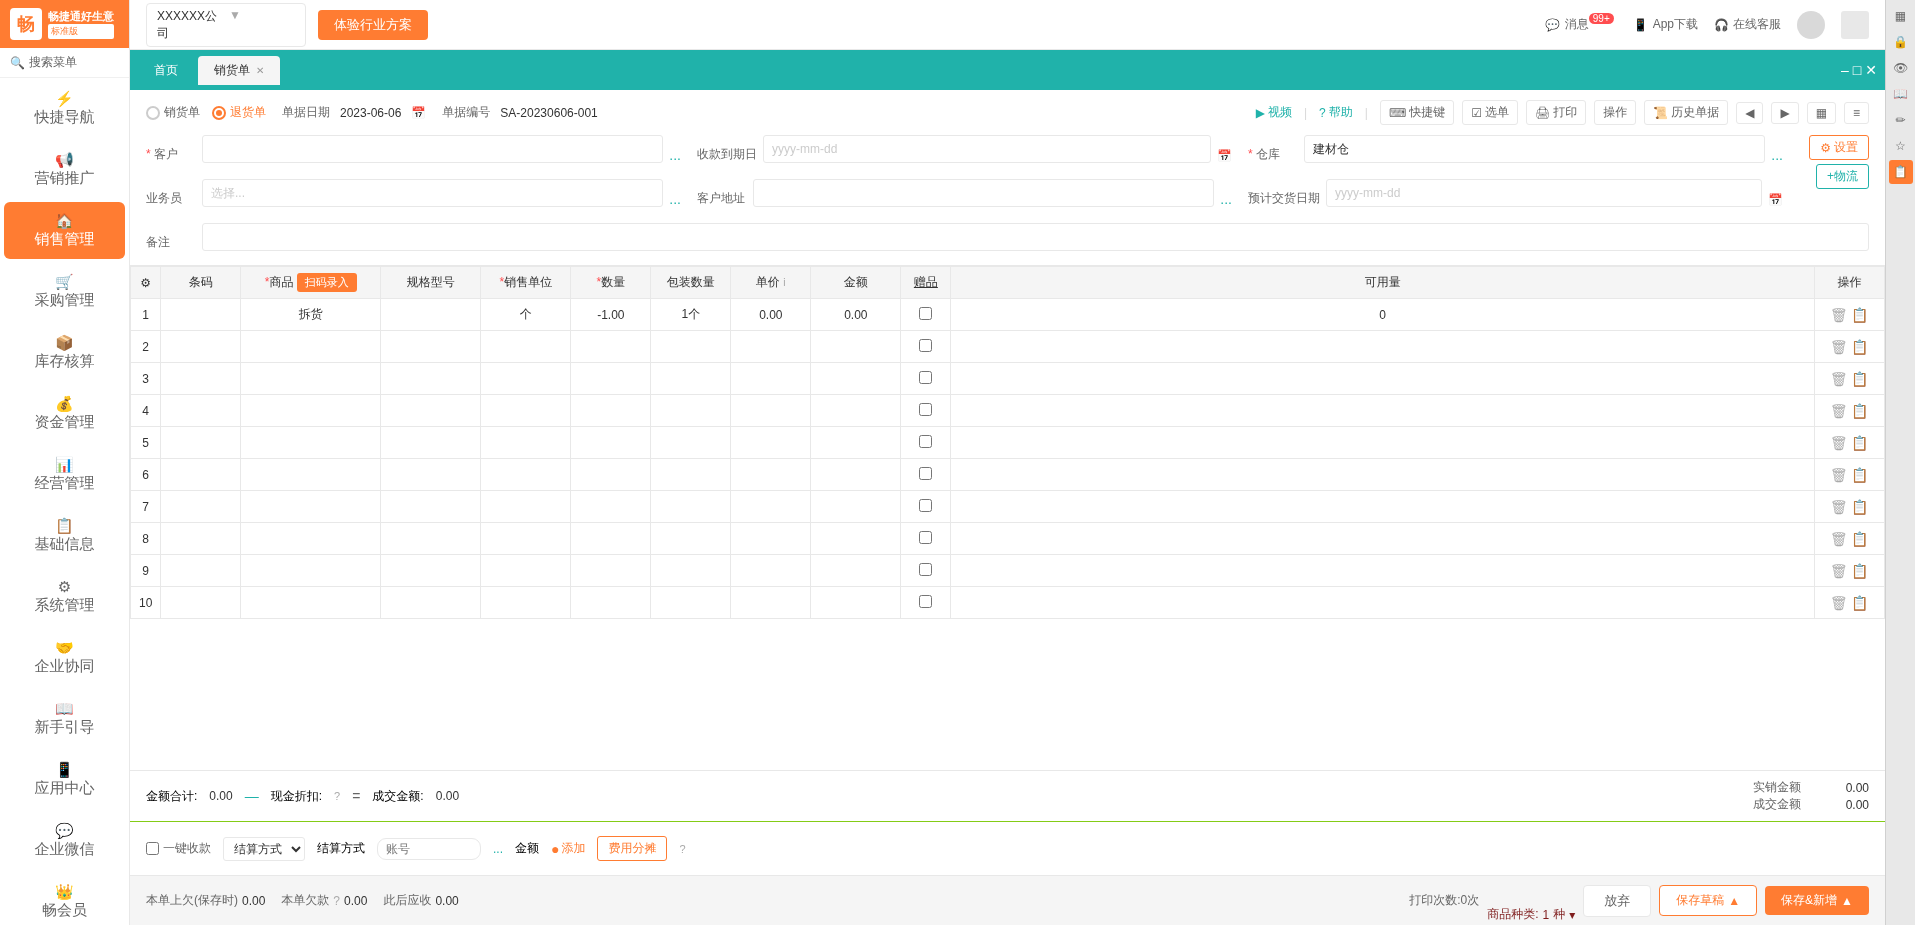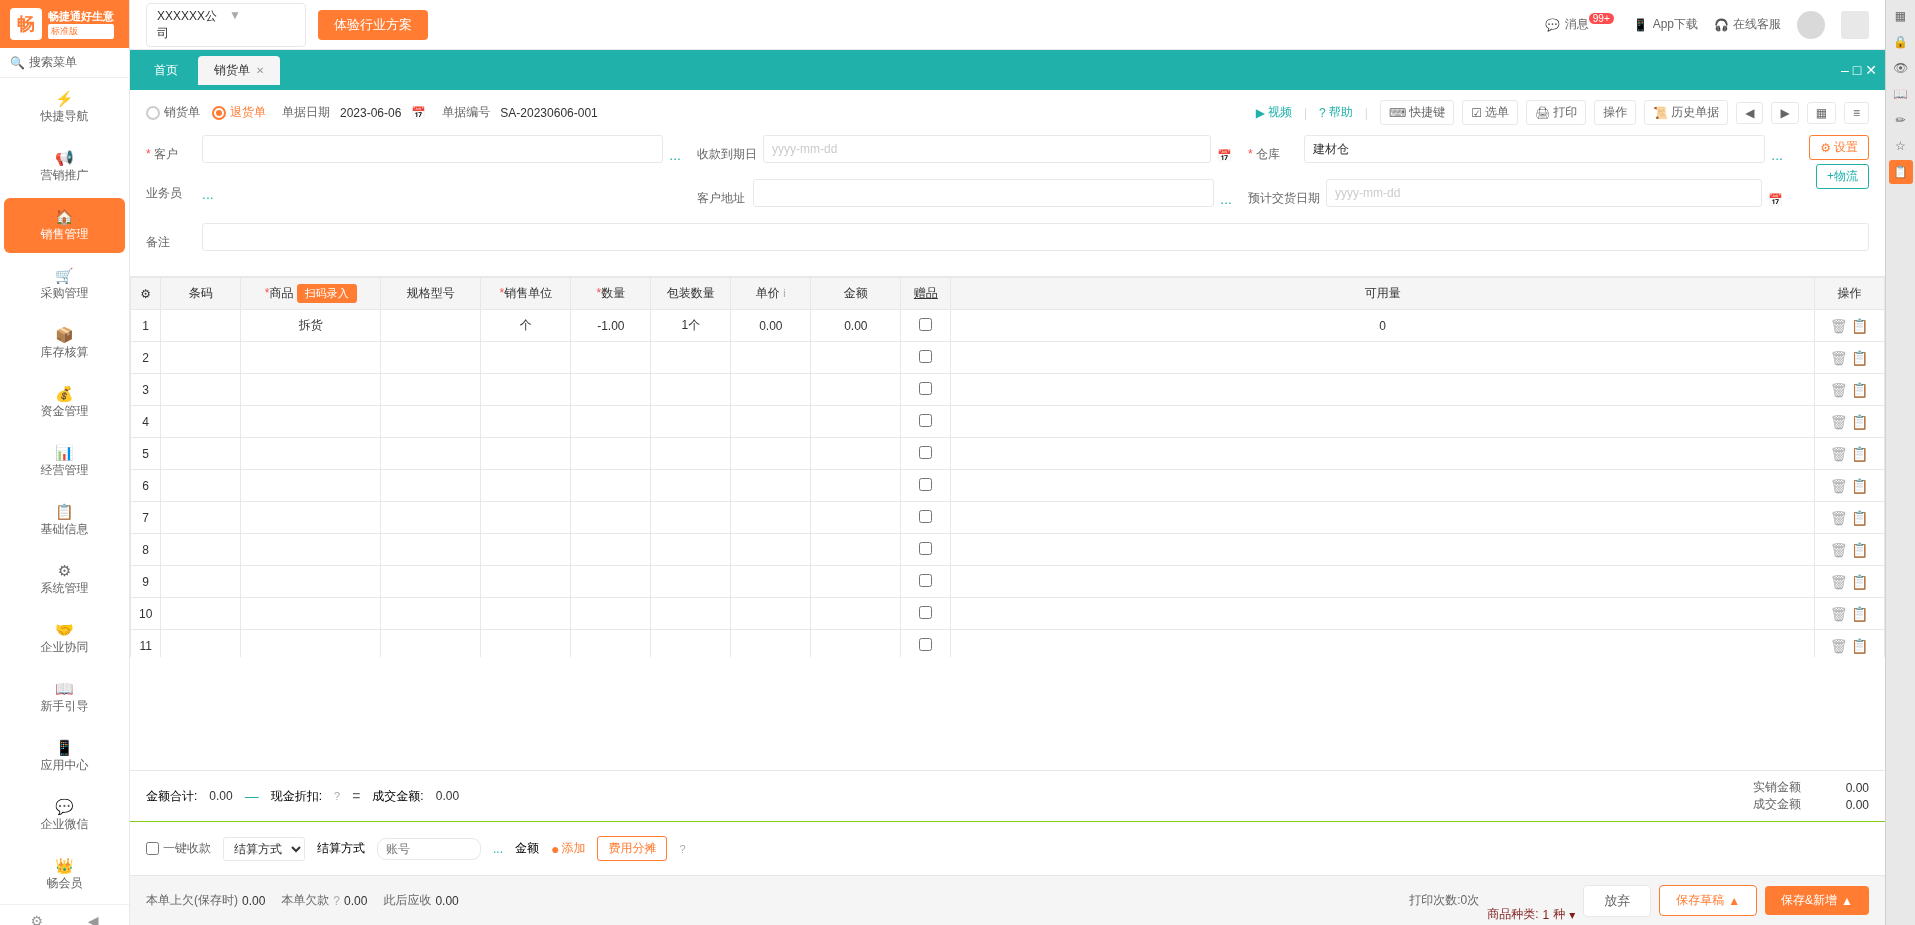--- a/index.html
+++ b/index.html
@@ -7,21 +7,21 @@
 
     
     .sidebar { width: 130px; background: #fff; display: flex; flex-direction: column; border-right: 1px solid #e8e8e8; flex-shrink: 0; height: 925px; }
     .sidebar-logo { background: #ff7c32; padding: 8px 10px; display: flex; align-items: center; gap: 6px; height: 50px; }
     .sidebar-logo-text { color: #fff; font-size: 11px; font-weight: bold; line-height: 1.3; }
     .sidebar-logo-badge { background: #fff; color: #ff7c32; font-size: 9px; padding: 1px 3px; border-radius: 2px; }
     .sidebar-search { display: flex; align-items: center; padding: 6px 10px; gap: 4px; border-bottom: 1px solid #f0f0f0; cursor: pointer; }
     .sidebar-search span { color: #666; font-size: 12px; }
     .sidebar-item { display: flex; flex-direction: column; align-items: center; padding: 10px 5px; cursor: pointer; color: #666; border-radius: 4px; margin: 2px 4px; }
     .sidebar-item.active { background: #ff7c32; color: #fff; border-radius: 6px; }
-    .sidebar-item .label { font-size: 12px; text-align: right; }
+    .sidebar-item .label { font-size: 15px; text-align: right; }
     .sidebar-bottom { margin-top: auto; border-top: 1px solid #f0f0f0; display: flex; justify-content: space-around; padding: 8px; }
     .sidebar-bottom-btn { cursor: pointer; color: #999; font-size: 14px; }
 
     
     .main { flex: 1; display: flex; flex-direction: column; height: 925px; overflow: hidden; }
 
     
     .topbar { height: 50px; background: #fff; display: flex; align-items: center; padding: 0 16px; border-bottom: 1px solid #e8e8e8; gap: 12px; }
     .company-select { display: flex; gap: 6px; border: 1px solid #e8e8e8; border-radius: 4px; padding: 4px 10px; cursor: pointer; min-width: 160px; }
     .company-select span { flex: 1; color: #333; }
@@ -327,20 +327,21 @@
             <div class="form-field">
               <label><span class="required">*</span> <span>仓库</span></label>
               <input type="text" value="建材仓" style="color: rgb(51, 51, 51);">
 
               <span class="ellipsis-btn">...</span>
             </div>
           </div>
           <div class="form-row">
             <div class="form-field">
               <label>业务员</label>
+              <input type="text" placeholder="选择..." style="">
               <span class="ellipsis-btn">...</span>
             </div>
             <div class="form-field">
               <label>客户地址</label>
               <input type="text" style="">
               <span class="ellipsis-btn">...</span>
             </div>
             <div class="form-field">
               <label>预计交货日期</label>
               <input type="text" placeholder="yyyy-mm-dd" style="">
@@ -350,21 +351,21 @@
         </div>
         <div class="side-btns">
           <button class="side-btn-set">
             <span>⚙</span>
             <span>设置</span>
           </button>
           <button class="side-btn-flow">+物流</button>
         </div>
       </div>
 
-      <div class="form-row" style="margin-bottom:15px;">
+      <div class="form-row" style="margin-bottom:4px;">
         <div class="form-field">
           <label>备注</label>
           <input type="text" style="flex: 1 1 0%;">
         </div>
       </div>
     </div>
 
     <div class="table-area">
       <div class="table-scroll">
         <table class="data-table">
@@ -575,39 +576,20 @@
                 <td></td>
                 <td><input type="checkbox" style=""></td>
                 <td></td>
                 <td>
                   <div class="action-icons">
                     <button class="action-icon-btn">🗑</button>
                     <button class="action-icon-btn">📋</button>
                   </div>
                 </td>
               </tr>
-            <tr>
-                <td class="col-num">11</td>
-                <td></td>
-                <td></td>
-                <td></td>
-                <td></td>
-                <td></td>
-                <td></td>
-                <td></td>
-                <td></td>
-                <td><input type="checkbox" style=""></td>
-                <td></td>
-                <td>
-                  <div class="action-icons">
-                    <button class="action-icon-btn">🗑</button>
-                    <button class="action-icon-btn">📋</button>
-                  </div>
-                </td>
-              </tr>
 
           </tbody>
         </table>
       </div>
     </div>
 
     <div class="footer-calc">
       <span>金额合计:</span>
       <span class="footer-calc-val">0.00</span>
       <span style="color:#20b2aa;font-size:14px;cursor:pointer;">—</span>

